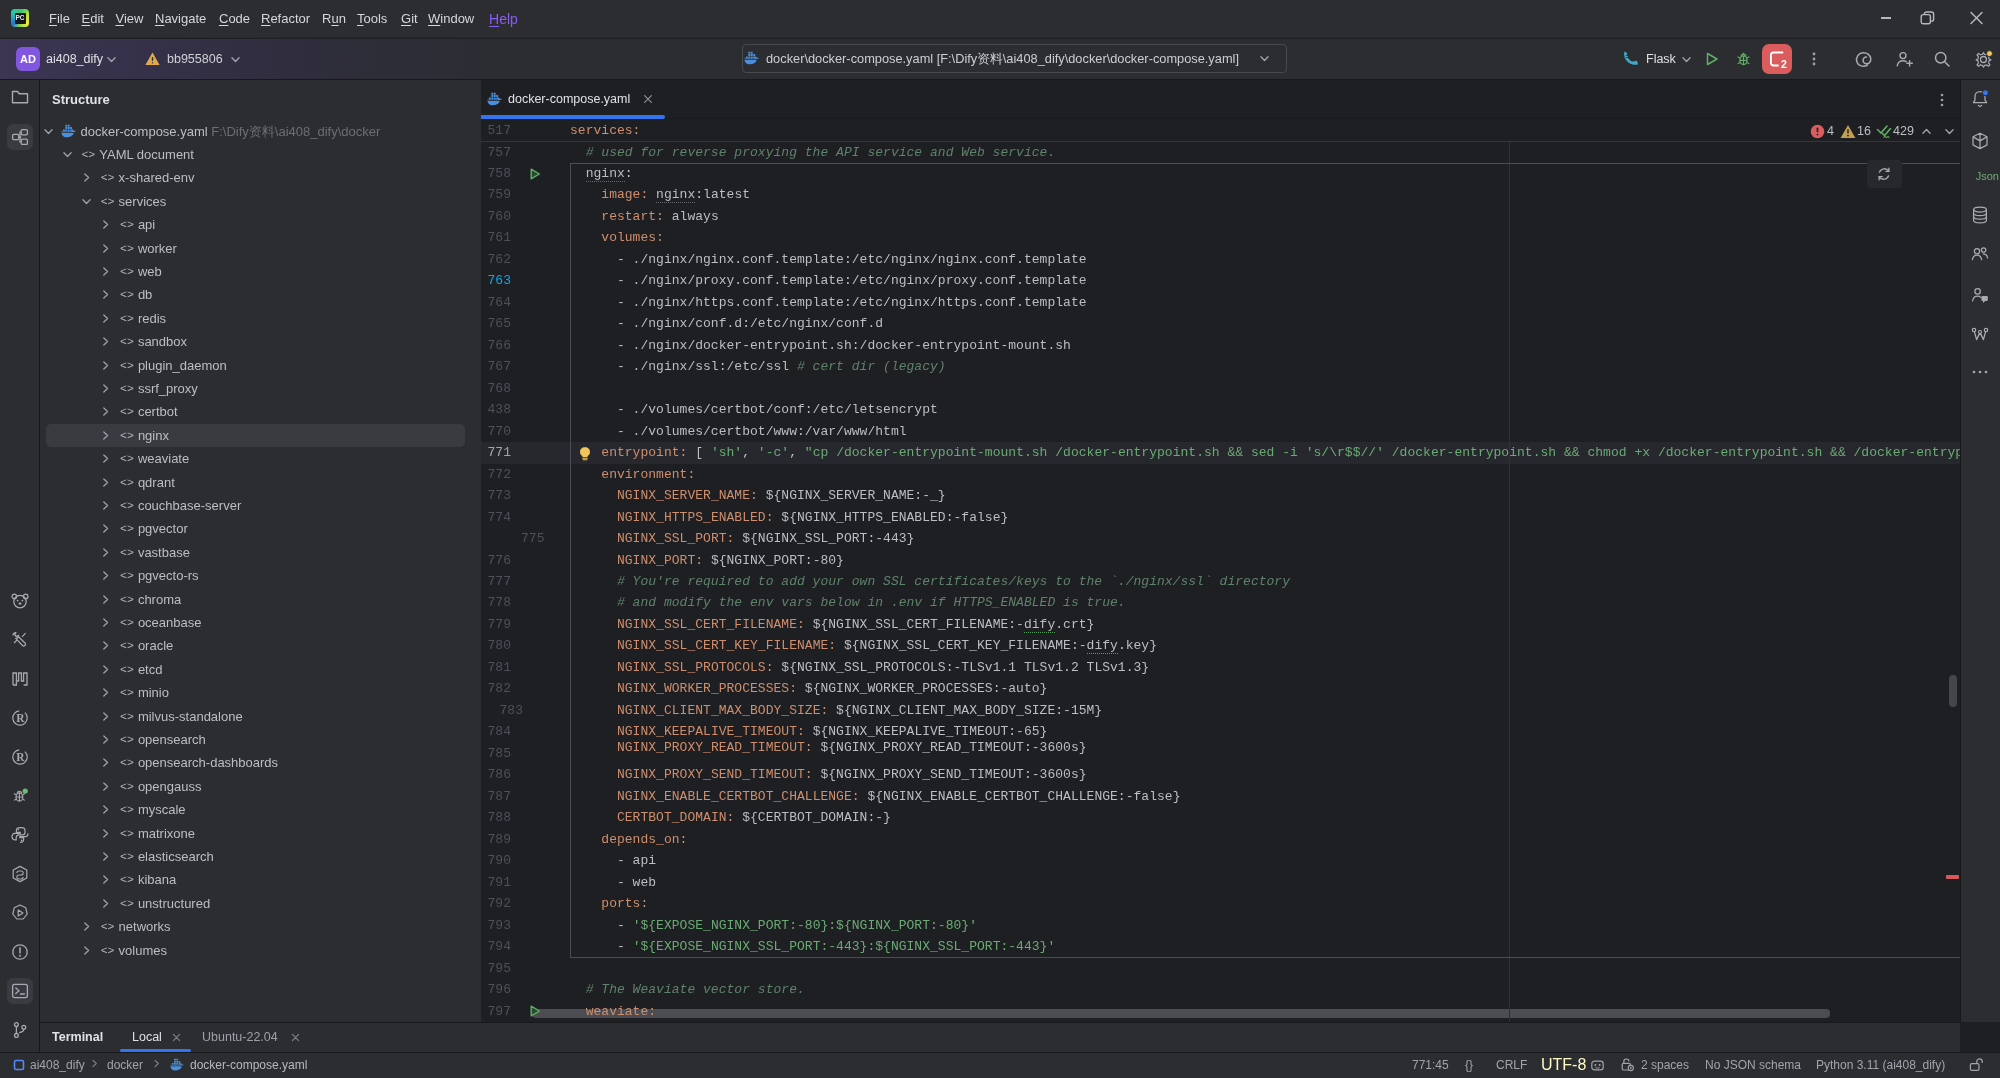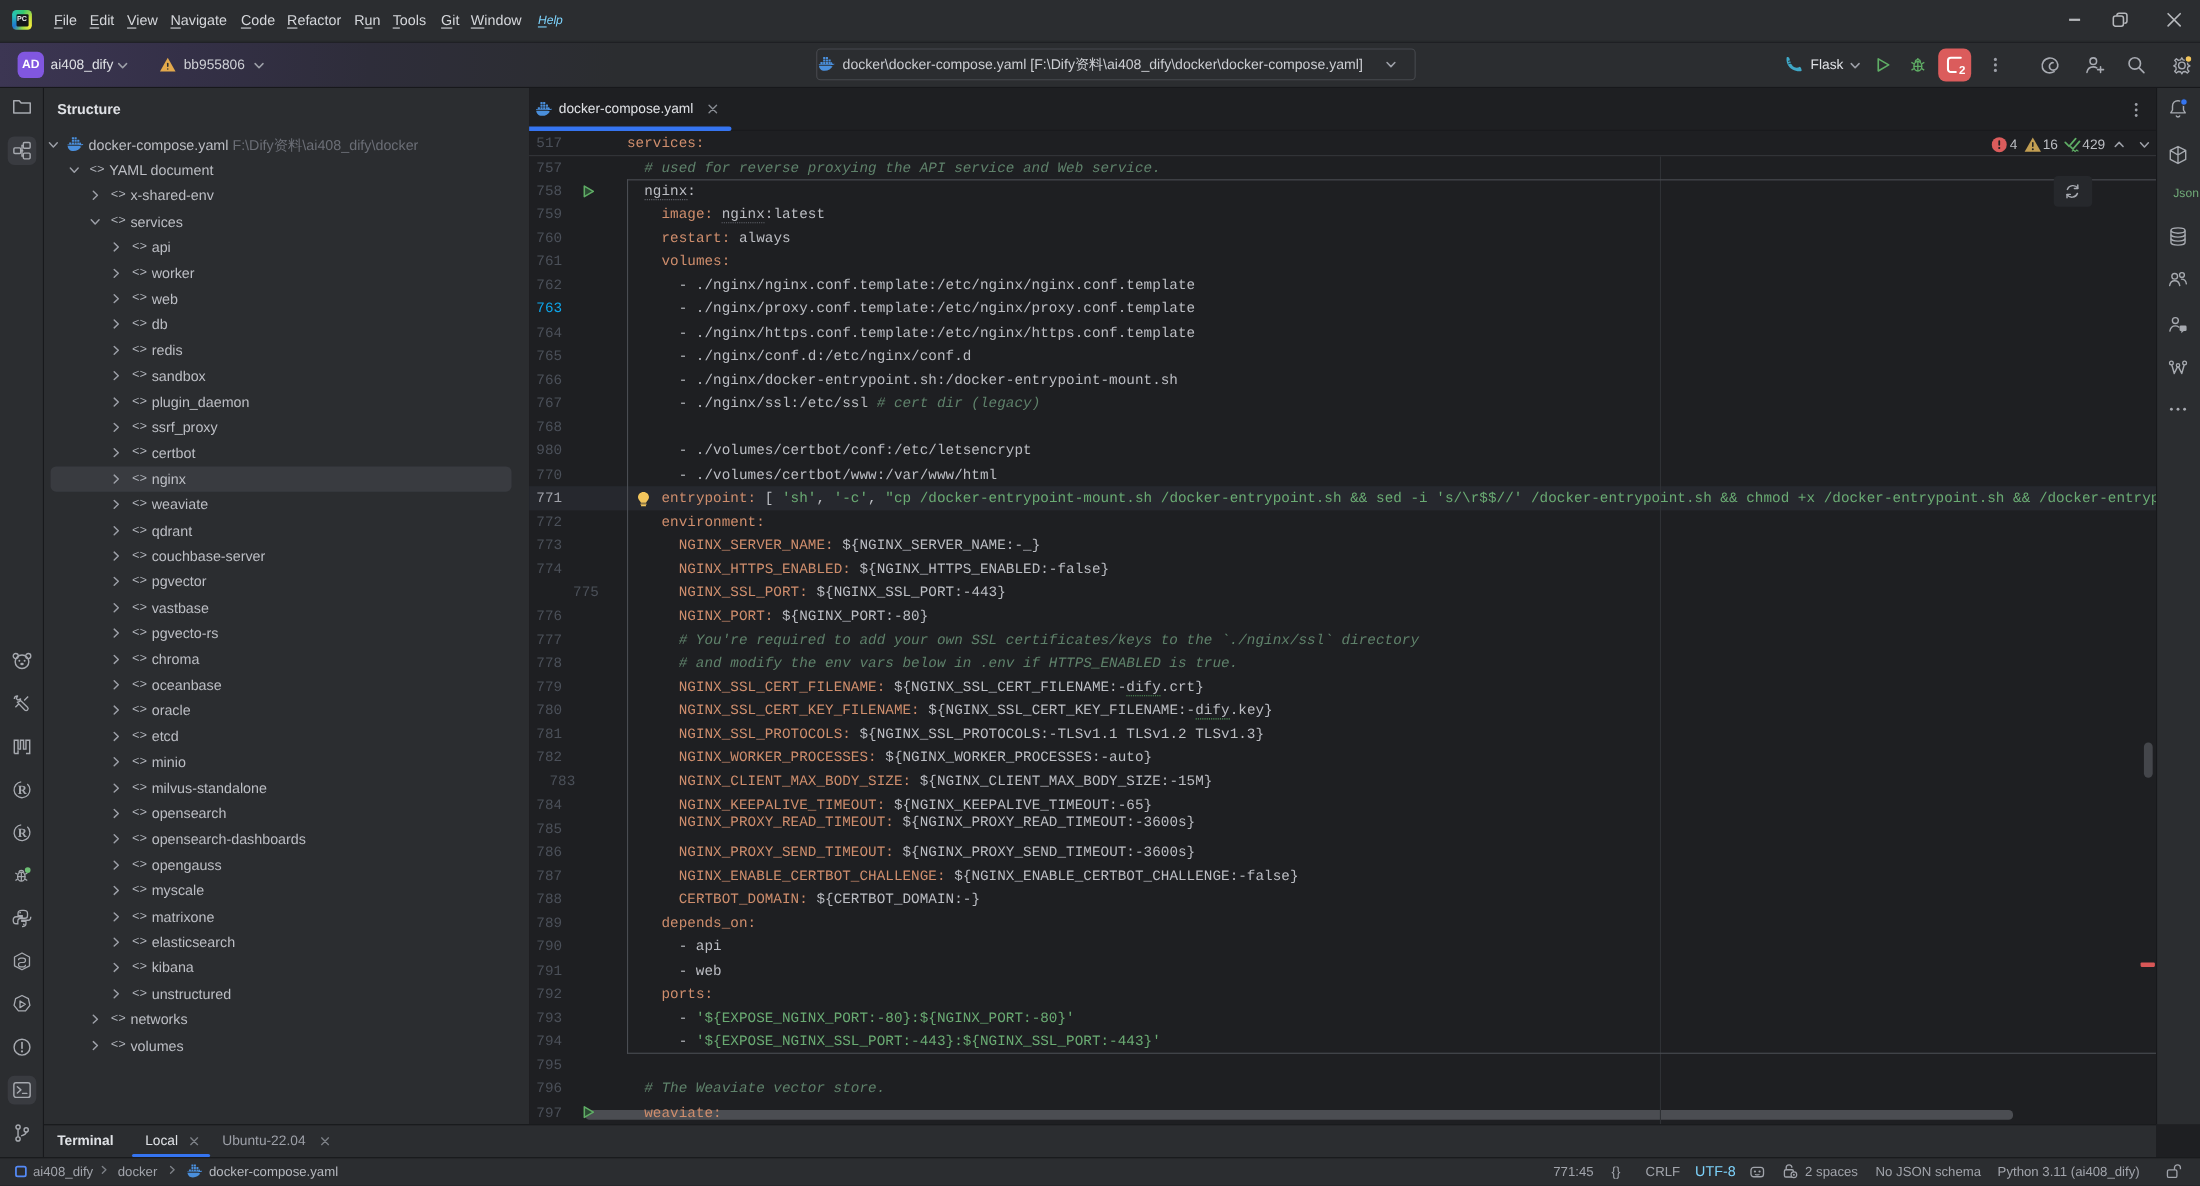--- a/index.html
+++ b/index.html
@@ -22,21 +22,21 @@
 <div class="a" style="left:49px;top:0px;height:38px;line-height:38px;font-size:13px;color:#d5d7db;white-space:pre;"><span style="text-decoration:underline;text-underline-offset:2px;">F</span>ile</div>
 <div class="a" style="left:81.5px;top:0px;height:38px;line-height:38px;font-size:13px;color:#d5d7db;white-space:pre;"><span style="text-decoration:underline;text-underline-offset:2px;">E</span>dit</div>
 <div class="a" style="left:115.5px;top:0px;height:38px;line-height:38px;font-size:13px;color:#d5d7db;white-space:pre;"><span style="text-decoration:underline;text-underline-offset:2px;">V</span>iew</div>
 <div class="a" style="left:155px;top:0px;height:38px;line-height:38px;font-size:13px;color:#d5d7db;white-space:pre;"><span style="text-decoration:underline;text-underline-offset:2px;">N</span>avigate</div>
 <div class="a" style="left:219px;top:0px;height:38px;line-height:38px;font-size:13px;color:#d5d7db;white-space:pre;"><span style="text-decoration:underline;text-underline-offset:2px;">C</span>ode</div>
 <div class="a" style="left:261px;top:0px;height:38px;line-height:38px;font-size:13px;color:#d5d7db;white-space:pre;"><span style="text-decoration:underline;text-underline-offset:2px;">R</span>efactor</div>
 <div class="a" style="left:322px;top:0px;height:38px;line-height:38px;font-size:13px;color:#d5d7db;white-space:pre;">R<span style="text-decoration:underline;text-underline-offset:2px;">u</span>n</div>
 <div class="a" style="left:357px;top:0px;height:38px;line-height:38px;font-size:13px;color:#d5d7db;white-space:pre;"><span style="text-decoration:underline;text-underline-offset:2px;">T</span>ools</div>
 <div class="a" style="left:401px;top:0px;height:38px;line-height:38px;font-size:13px;color:#d5d7db;white-space:pre;"><span style="text-decoration:underline;text-underline-offset:2px;">G</span>it</div>
 <div class="a" style="left:428px;top:0px;height:38px;line-height:38px;font-size:13px;color:#d5d7db;white-space:pre;"><span style="text-decoration:underline;text-underline-offset:2px;">W</span>indow</div>
-<div class="a" style="left:489px;top:0px;height:38px;line-height:38px;font-size:11px;color:#7dd3fc;white-space:pre;font-style:italic;"><span style="text-decoration:underline;text-underline-offset:2px;">H</span>elp</div>
+<div class="a" style="left:489px;top:0px;height:38px;line-height:38px;font-size:14px;color:#8b5cf6;white-space:pre;"><span style="text-decoration:underline;text-underline-offset:2px;">H</span>elp</div>
 <div class="a" style="left:1881px;top:17px;width:10px;height:1.8px;background:#b6b8bc;"></div>
 <svg class="a" style="left:1920px;top:11px;" width="15" height="14" viewBox="0 0 15 14">
 <rect x="1.2" y="3.6" width="9.2" height="9.2" rx="2" stroke="#b6b8bc" stroke-width="1.4" fill="none"></rect>
 <path d="M4.4 3.4 V3 a2 2 0 0 1 2-2 h5.2 a2 2 0 0 1 2 2 v5.2 a2 2 0 0 1 -2 2 h-0.4" stroke="#b6b8bc" stroke-width="1.4" fill="none"></path>
 </svg>
 <svg class="a" style="left:1969px;top:11px;" width="15" height="14" viewBox="0 0 15 14">
 <path d="M2 1.5 L13 12.5 M13 1.5 L2 12.5" stroke="#b6b8bc" stroke-width="1.5" stroke-linecap="round"></path>
     </svg>
 <div class="a" style="left:0;top:39px;width:2000px;height:41px;background:#2b2d30;"></div>
 <div class="a" style="left:0;top:39px;width:560px;height:41px;background:linear-gradient(90deg,#3c3653 0%,#343047 30%,#2e2d3a 60%,rgba(43,45,48,0) 100%);"></div>
@@ -540,21 +540,21 @@
       <div class="row" style="left:89px;top:128.85000000000002px;"><span class="p">      - ./nginx/proxy.conf.template:/etc/nginx/proxy.conf.template</span></div>
 <div class="ln" style="left:0;top:150.32500000000002px;color:#4b5059;">764</div>
       <div class="row" style="left:89px;top:150.32500000000002px;"><span class="p">      - ./nginx/https.conf.template:/etc/nginx/https.conf.template</span></div>
 <div class="ln" style="left:0;top:171.8px;color:#4b5059;">765</div>
       <div class="row" style="left:89px;top:171.8px;"><span class="p">      - ./nginx/conf.d:/etc/nginx/conf.d</span></div>
 <div class="ln" style="left:0;top:193.275px;color:#4b5059;">766</div>
       <div class="row" style="left:89px;top:193.275px;"><span class="p">      - ./nginx/docker-entrypoint.sh:/docker-entrypoint-mount.sh</span></div>
 <div class="ln" style="left:0;top:214.75px;color:#4b5059;">767</div>
       <div class="row" style="left:89px;top:214.75px;"><span class="p">      - ./nginx/ssl:/etc/ssl </span><span class="c"># cert dir (legacy)</span></div>
 <div class="ln" style="left:0;top:236.22500000000002px;color:#4b5059;">768</div>
-<div class="ln" style="left:0;top:257.70000000000005px;color:#4b5059;">980</div>
+<div class="ln" style="left:0;top:257.70000000000005px;color:#4b5059;">438</div>
       <div class="row" style="left:89px;top:257.70000000000005px;"><span class="p">      - ./volumes/certbot/conf:/etc/letsencrypt</span></div>
 <div class="ln" style="left:0;top:279.175px;color:#4b5059;">770</div>
       <div class="row" style="left:89px;top:279.175px;"><span class="p">      - ./volumes/certbot/www:/var/www/html</span></div>
 <div class="a" style="left:0;top:300.65000000000003px;width:1479px;height:21.475px;background:#26282e;"></div>
       <div class="ln" style="left:0;top:300.65000000000003px;color:#a1a3ab;">771</div>
       <div class="row" style="left:89px;top:300.65000000000003px;"><span class="p">    </span><span class="k">entrypoint:</span><span class="p"> [ </span><span class="s">'sh'</span><span class="p">, </span><span class="s">'-c'</span><span class="p">, </span><span class="s">"cp /docker-entrypoint-mount.sh /docker-entrypoint.sh &amp;&amp; sed -i 's/\r$$//' /docker-entrypoint.sh &amp;&amp; chmod +x /docker-entrypoint.sh &amp;&amp; /docker-entrypoint.sh"</span></div>
 <div class="ln" style="left:0;top:322.125px;color:#4b5059;">772</div>
       <div class="row" style="left:89px;top:322.125px;"><span class="p">    </span><span class="k">environment:</span></div>
 <div class="ln" style="left:0;top:343.6px;color:#4b5059;">773</div>
       <div class="row" style="left:89px;top:343.6px;"><span class="p">      </span><span class="k">NGINX_SERVER_NAME:</span><span class="p"> ${NGINX_SERVER_NAME:-_}</span></div>
@@ -702,21 +702,21 @@
 <rect x="4.6" y="5.8" width="2.1" height="2.0" rx="0.3"></rect>
 <rect x="7.2" y="5.8" width="2.1" height="2.0" rx="0.3"></rect>
 <rect x="9.8" y="5.8" width="2.1" height="2.0" rx="0.3"></rect>
 <path d="M0.3 8.6 h13.6 c0.9 0 1.6-0.4 1.9-1.1 c-0.9-0.4-1.6-0.1-2.0 0.2 c-0.1-0.9-0.6-1.6-1.2-2.0 c-0.7 0.5-1.0 1.4-0.8 2.2 l-11.5 0 z M0.5 9.3 c0.3 2.6 2.0 4.9 5.6 4.9 c3.5 0 6.3-1.6 7.7-4.3 c-0.6 0-1.2-0.2-1.5-0.6 l-11.8 0 z"></path>
 </svg>
     </div>
 <div class="a" style="left:190px;top:1052px;height:26px;line-height:26px;font-size:12px;color:#b6b9bf;">docker-compose.yaml</div>
 <div class="a" style="left:1412px;top:1052px;height:26px;line-height:26px;font-size:12px;color:#a1a4ab;white-space:pre;">771:45</div>
 <div class="a" style="left:1465px;top:1052px;height:26px;line-height:26px;font-size:12px;color:#a1a4ab;white-space:pre;">{}</div>
 <div class="a" style="left:1496px;top:1052px;height:26px;line-height:26px;font-size:12px;color:#a1a4ab;white-space:pre;">CRLF</div>
-<div class="a" style="left:1541px;top:1052px;height:26px;line-height:26px;font-size:13px;color:#7dd3fc;white-space:pre;">UTF-8</div>
+<div class="a" style="left:1541px;top:1052px;height:26px;line-height:26px;font-size:16px;color:#fef9c3;white-space:pre;">UTF-8</div>
 <svg class="a" style="left:1590px;top:1058px;" width="15" height="14" viewBox="0 0 15 14">
 <rect x="1.8" y="3.2" width="11.4" height="8.6" rx="2.6" stroke="#a1a4ab" stroke-width="1.2" fill="none"></rect>
 <circle cx="5.4" cy="7" r="1" fill="#a1a4ab"></circle>
       <circle cx="9.6" cy="7" r="1" fill="#a1a4ab"></circle>
 <path d="M5.4 9.6 c0.7 0.6 3.5 0.6 4.2 0" stroke="#a1a4ab" stroke-width="1" fill="none"></path>
     </svg>
 <svg class="a" style="left:1620px;top:1057px;" width="15" height="15" viewBox="0 0 15 15">
 <rect x="2.2" y="6.4" width="8.2" height="6.6" rx="1.4" stroke="#a1a4ab" stroke-width="1.2" fill="none"></rect>
 <path d="M3.8 6.2 V4.6 a2.6 2.6 0 0 1 5.2 0" stroke="#a1a4ab" stroke-width="1.2" fill="none"></path>
 <circle cx="10.8" cy="11" r="2.6" fill="#2b2d30" stroke="#a1a4ab" stroke-width="1.1"></circle>

